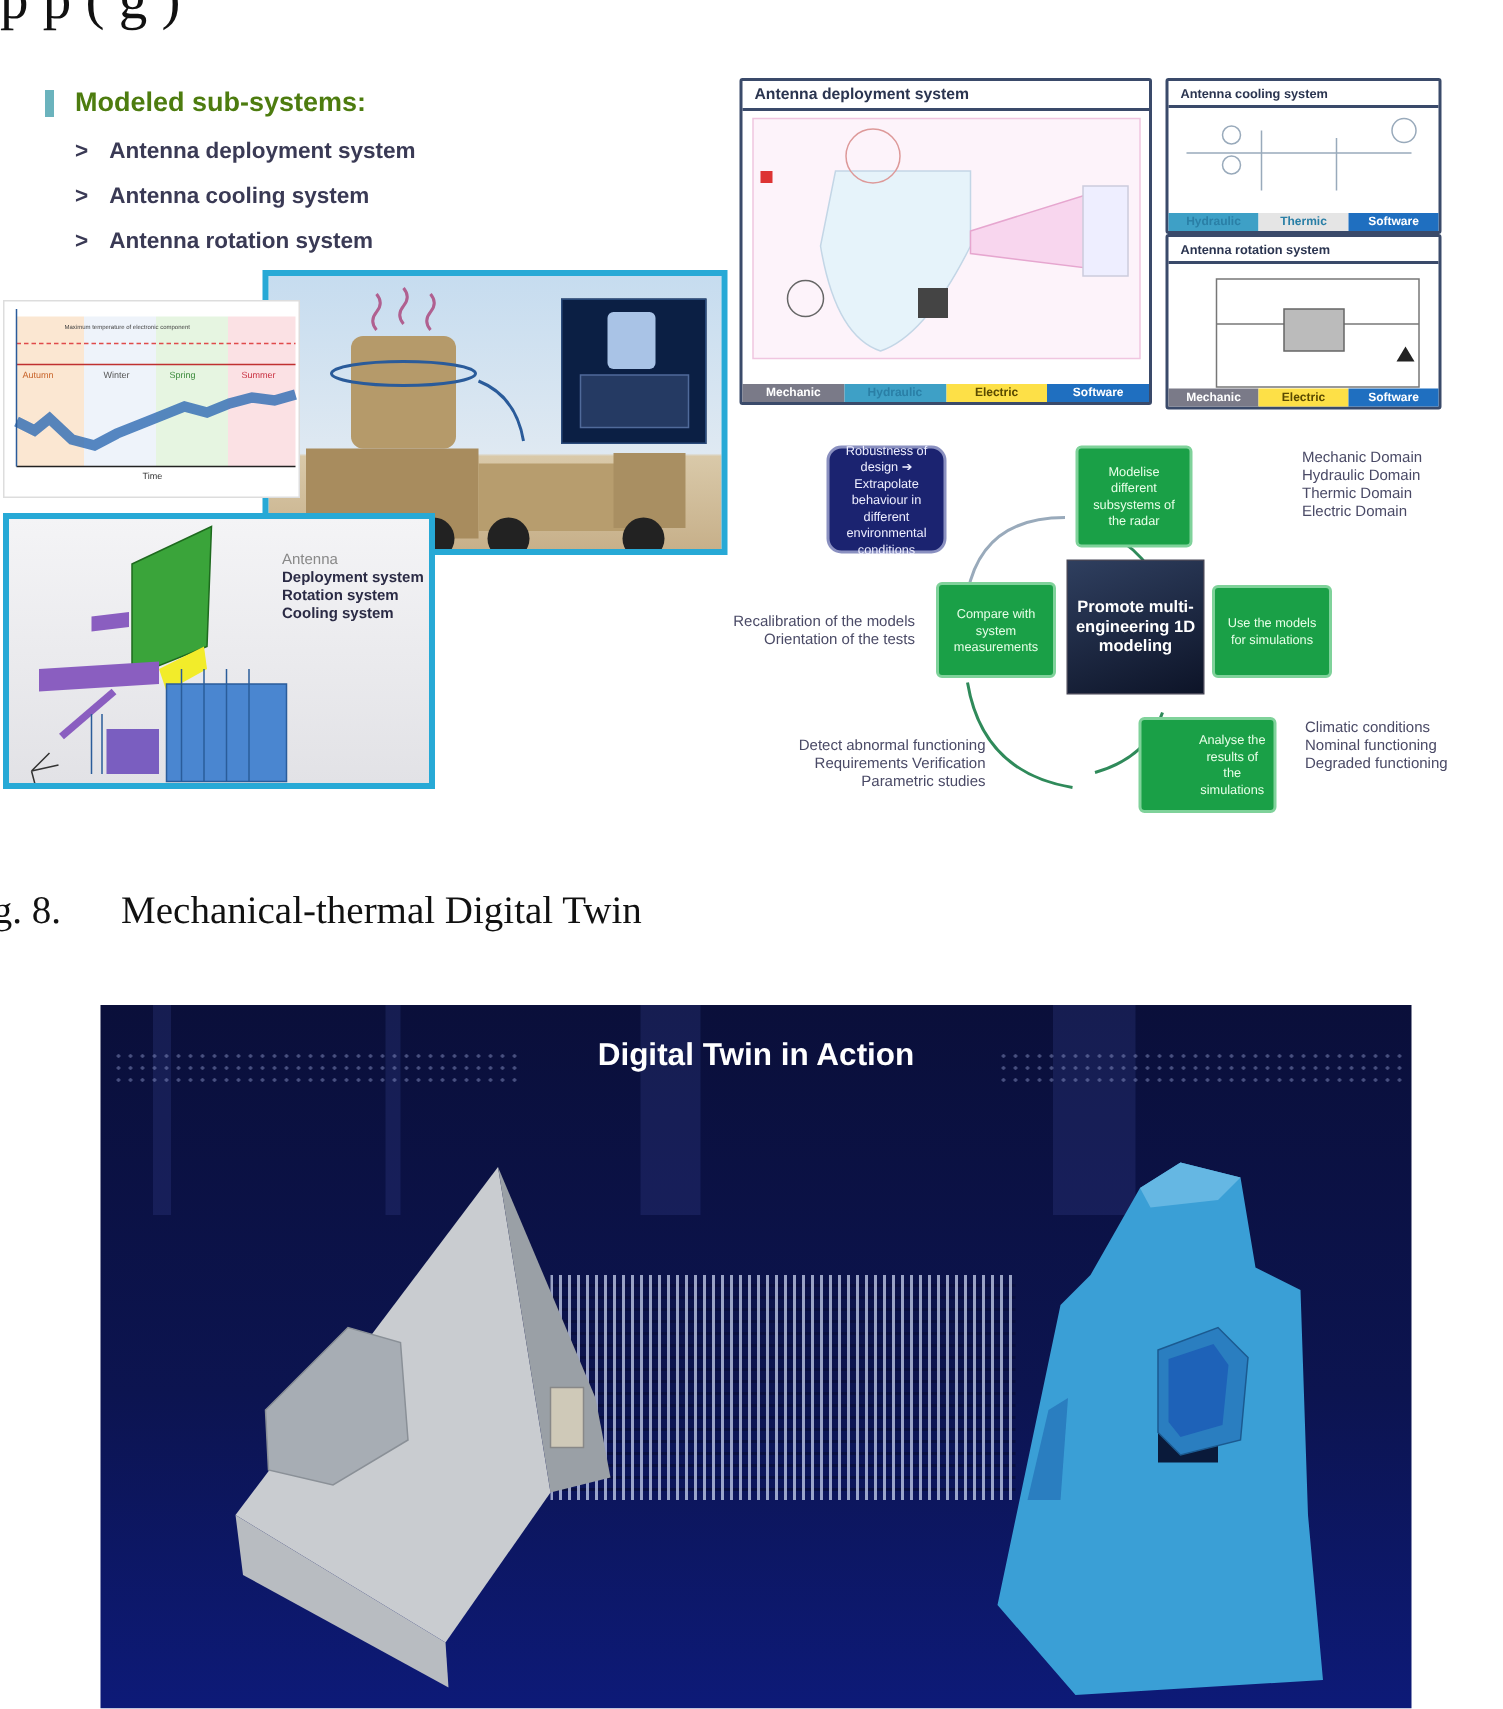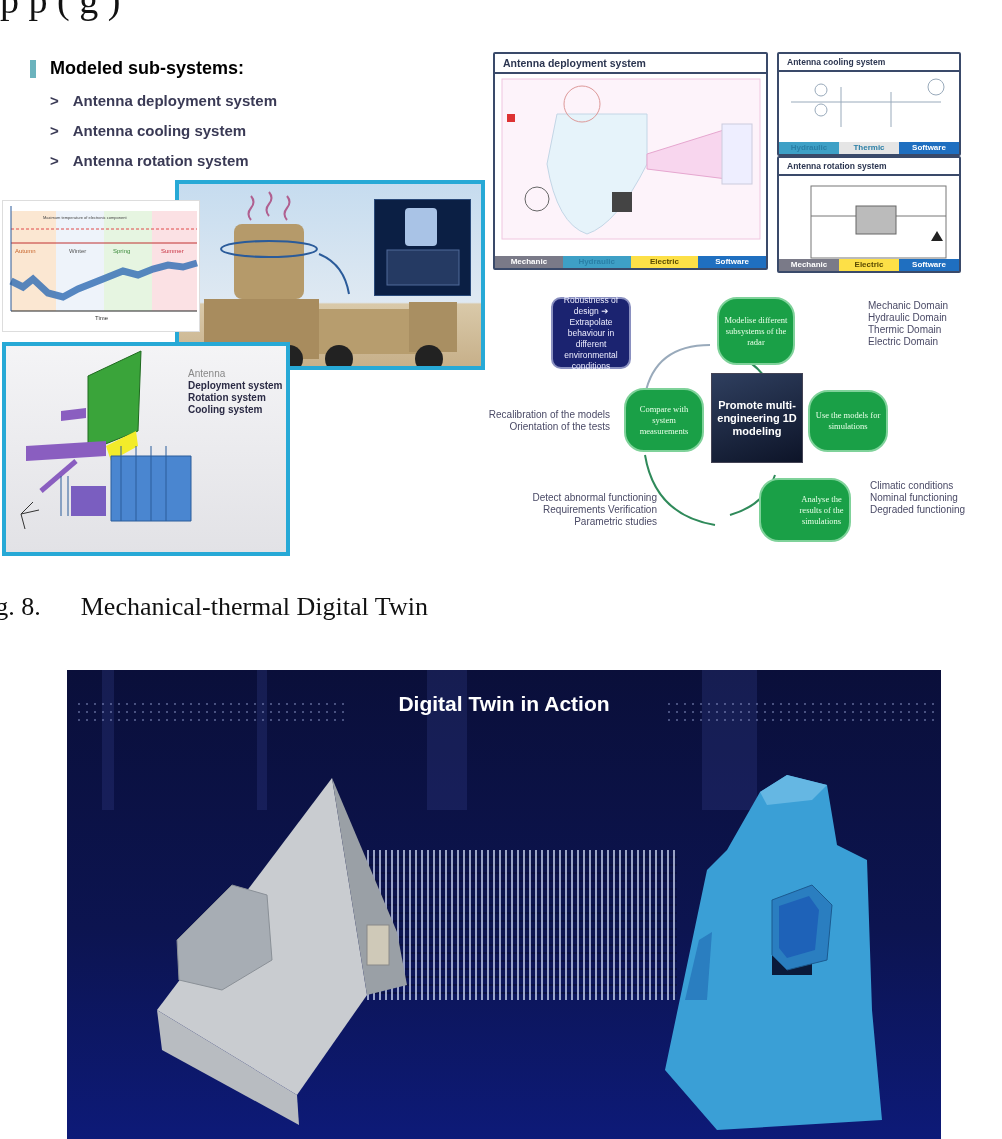--- a/index.html
+++ b/index.html
@@ -4,50 +4,50 @@
 <style>
   html, body { margin:0; padding:0; background:#ffffff; }
   body { width:1002px; height:1139px; position:relative; overflow:hidden; font-family:"Liberation Sans", sans-serif; }
   .abs { position:absolute; }
   .serif { font-family:"Liberation Serif", serif; color:#111; }
 
   
   .top-line { left:0; top:-22px; font-size:38px; white-space:nowrap; }
 
   
-  .ms-title { left:30px; top:58px; font-size:18px; font-weight:bold; color:#000000; display:flex; align-items:center; gap:14px; }
+  .ms-title { left:30px; top:58px; font-size:18px; font-weight:bold; color:#4d7c0f; display:flex; align-items:center; gap:14px; }
   .ms-bar { width:6px; height:18px; background:#6bb3bd; }
   .ms-list { left:50px; top:92px; }
   .ms-item { font-size:15px; font-weight:bold; color:#3a3a55; height:30px; display:flex; gap:14px; }
 
   
   .chart-panel { left:2px; top:200px; width:196px; height:130px; background:#fff; border:1px solid #ddd; }
   
   .truck-panel { left:175px; top:180px; width:310px; height:190px; border:4px solid #27a9d6; background:linear-gradient(#c6dcef 0%, #dfe9f2 65%, #d9c9a9 66%, #c7b08a 100%); box-sizing:border-box; overflow:hidden; }
   .inset-3d { left:195px; top:15px; width:95px; height:95px; background:#0b1f44; border:1px solid #2a4a7a; }
 
   
-  .model-panel { left:2px; top:342px; width:288px; height:214px; border:4px solid #27a9d6; background:linear-gradient(#f4f4f6,#e2e2e6); box-sizing:border-box; overflow:hidden; }
+  .model-panel { left:2px; top:342px; width:288px; height:184px; border:4px solid #27a9d6; background:linear-gradient(#f4f4f6,#e2e2e6); box-sizing:border-box; overflow:hidden; }
   .model-labels { left:182px; top:22px; font-size:10px; line-height:12px; }
   .model-labels div { color:#2b2b45; font-weight:bold; }
   .model-labels div:first-child { color:#888; font-weight:normal; }
 
   
   .schem { border:2px solid #3a4a6a; background:#fff; box-sizing:border-box; border-radius:2px; }
   .schem-title { font-size:10.5px; font-weight:bold; color:#2b3550; padding:3px 8px; border-bottom:2px solid #3a4a6a; }
   .domain-bar { position:absolute; left:0; right:0; bottom:0; height:12px; display:flex; font-size:8px; font-weight:bold; }
   .domain-bar div { flex:1; text-align:center; line-height:12px; color:#fff; }
   .dm-mech { background:#7a7a88; }
   .dm-hyd { background:#3ea0c6; color:#2a7fa6 !important; }
   .dm-the { background:#e5e5e5; color:#2a7fa6 !important; }
   .dm-ele { background:#fde047; color:#5a4a00 !important; }
   .dm-sof { background:#1f6fc0; }
 
   
-  .green-box { position:absolute; background:#1aa047; border:2px solid #7fd29a; border-radius:20px; color:#e8ffe8; font-size:8.5px; text-align:center; display:flex; align-items:center; justify-content:center; padding:4px; box-sizing:border-box; line-height:11px;font-family:Liberation Serif, serif; }
+  .green-box { position:absolute; background:#1aa047; border:2px solid #7fd29a; border-radius:4px; color:#e8ffe8; font-size:8.5px; text-align:center; display:flex; align-items:center; justify-content:center; padding:4px; box-sizing:border-box; line-height:11px; }
   .navy-box { position:absolute; background:#1b2370; border:2px solid #8a90c0; border-radius:10px; color:#eef; font-size:8.5px; text-align:center; display:flex; align-items:center; justify-content:center; padding:4px; box-sizing:border-box; line-height:11px; }
   .dark-center { position:absolute; background:linear-gradient(160deg,#2f3f5f,#0d1428); border:1px solid #445; color:#fff; font-size:11px; font-weight:bold; text-align:center; display:flex; align-items:center; justify-content:center; box-sizing:border-box; line-height:13px; }
   .annot { position:absolute; font-size:10px; color:#4a4a66; line-height:12px; white-space:nowrap; }
   .annot.right { text-align:right; }
 
   
   .fig-caption { left:0; top:592px; font-size:26px; white-space:nowrap; }
   .fig-caption .num { margin-left:-12px; }
   .fig-caption .txt { margin-left:40px; }
 

